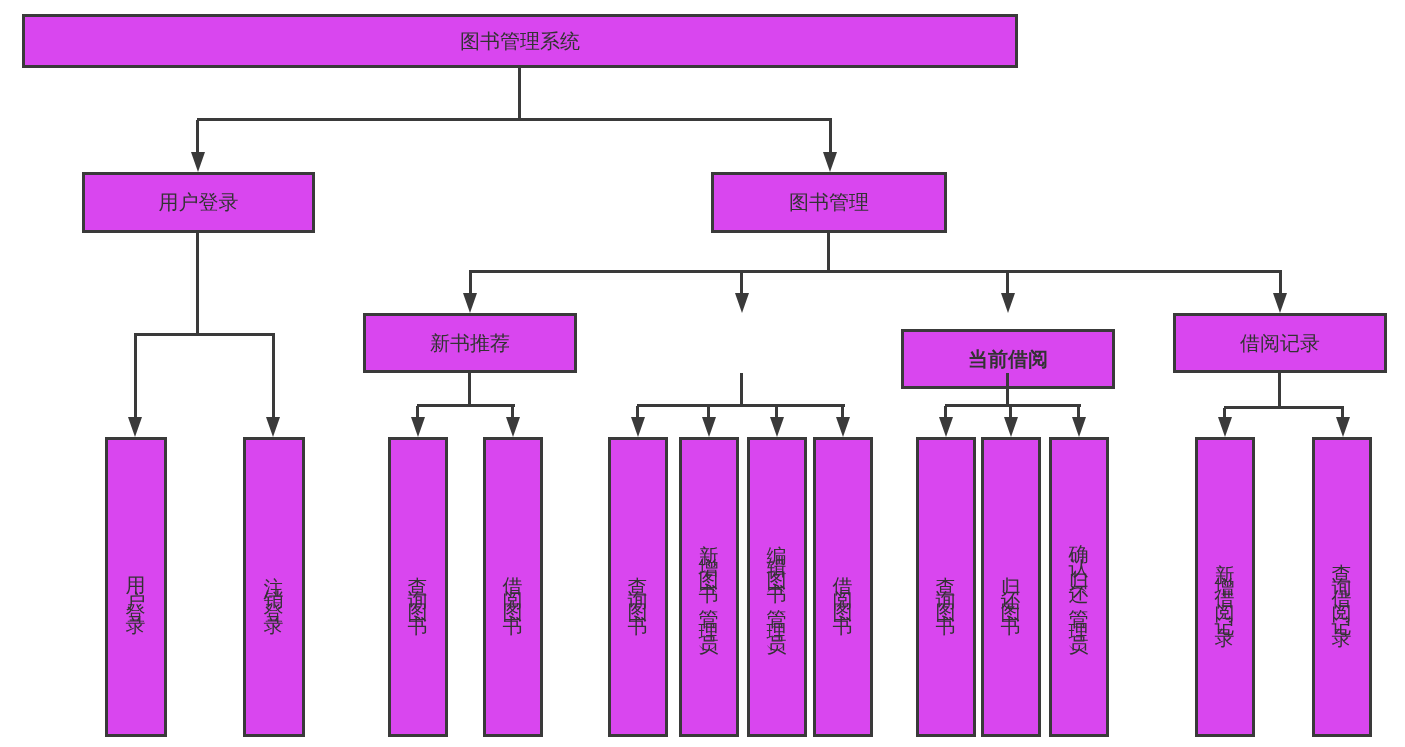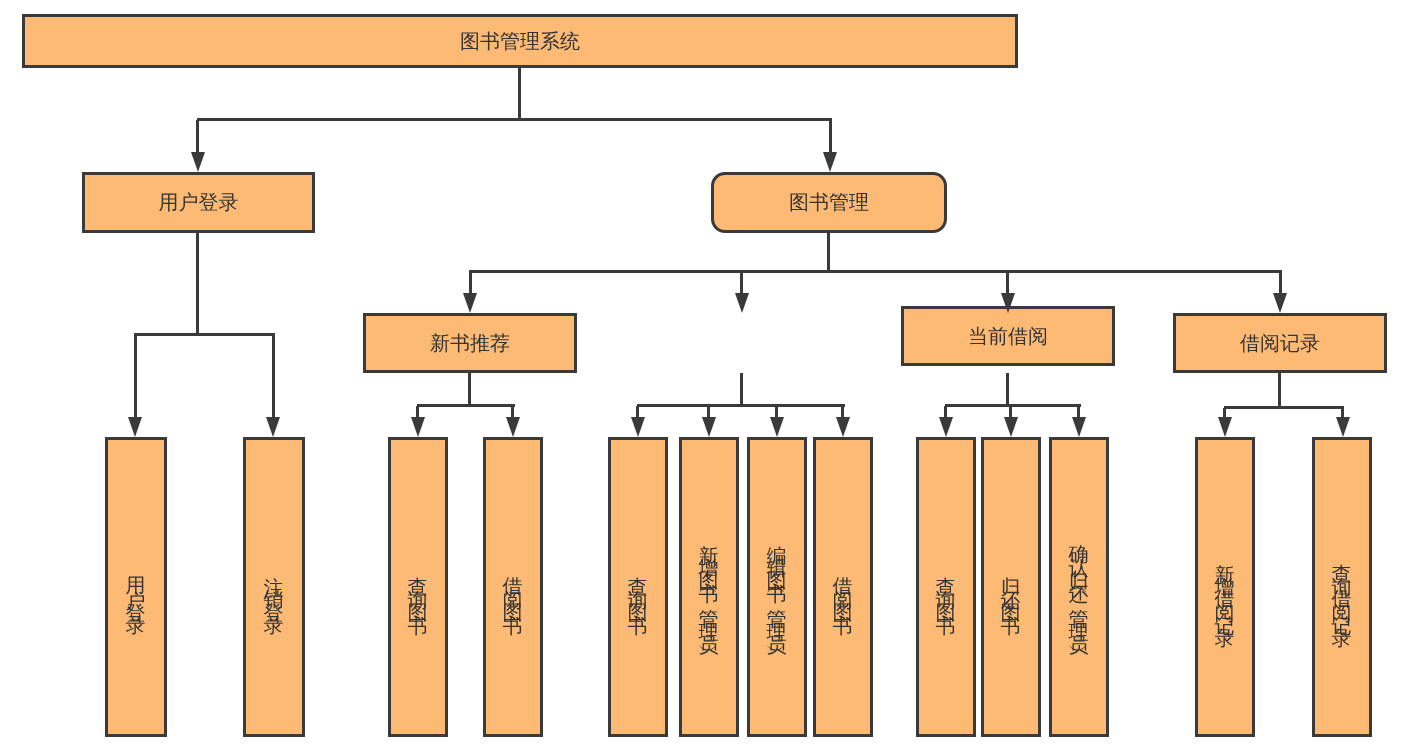--- a/index.html
+++ b/index.html
@@ -3,21 +3,21 @@
 <meta charset="utf-8">
 <style>
   html,body{margin:0;padding:0;background:#ffffff;}
   .canvas{
     position:relative;width:1405px;height:747px;background:#ffffff;
     font-family:"Liberation Sans","DejaVu Sans",sans-serif;
     color:#333333;overflow:hidden;
   }
   .box{
     position:absolute;box-sizing:border-box;
-    border:3px solid #3a3a3a;background:#fdba74;
+    border:3px solid #3a3a3a;background:#d946ef;
     display:flex;align-items:center;justify-content:center;
     font-size:20px;color:#333333;
   }
   .leaf span{
     writing-mode:vertical-rl;text-orientation:mixed;
     letter-spacing:13px;font-size:20px;line-height:1;
     white-space:nowrap;
   }
   .vline,.hline{position:absolute;background:#3a3a3a;}
   .vline{width:3px;}
@@ -38,28 +38,28 @@
 
 <div class="canvas">
 
   <div class="box" style="left:22px;top:14px;width:996px;height:54px;">
     <span>图书管理系统</span>
   </div>
 
   <div class="box" style="left:82px;top:172px;width:233px;height:61px;">
     <span>用户登录</span>
   </div>
-  <div class="box" style="left:711px;top:172px;width:236px;height:61px;border-radius:14px;">
+  <div class="box" style="left:711px;top:172px;width:236px;height:61px;">
     <span>图书管理</span>
   </div>
 
   <div class="box" style="left:363px;top:313px;width:214px;height:60px;">
     <span>新书推荐</span>
   </div>
-  <div class="box" style="left:901px;top:306px;width:214px;height:60px;">
+  <div class="box" style="left:901px;top:329px;width:214px;height:60px;font-weight:bold;">
     <span>当前借阅</span>
   </div>
   <div class="box" style="left:1173px;top:313px;width:214px;height:60px;">
     <span>借阅记录</span>
   </div>
 
   <div class="box leaf" style="left:105px;top:437px;width:62px;height:300px;">
     <span>用户登录</span>
   </div>
   <div class="box leaf" style="left:243px;top:437px;width:62px;height:300px;">

